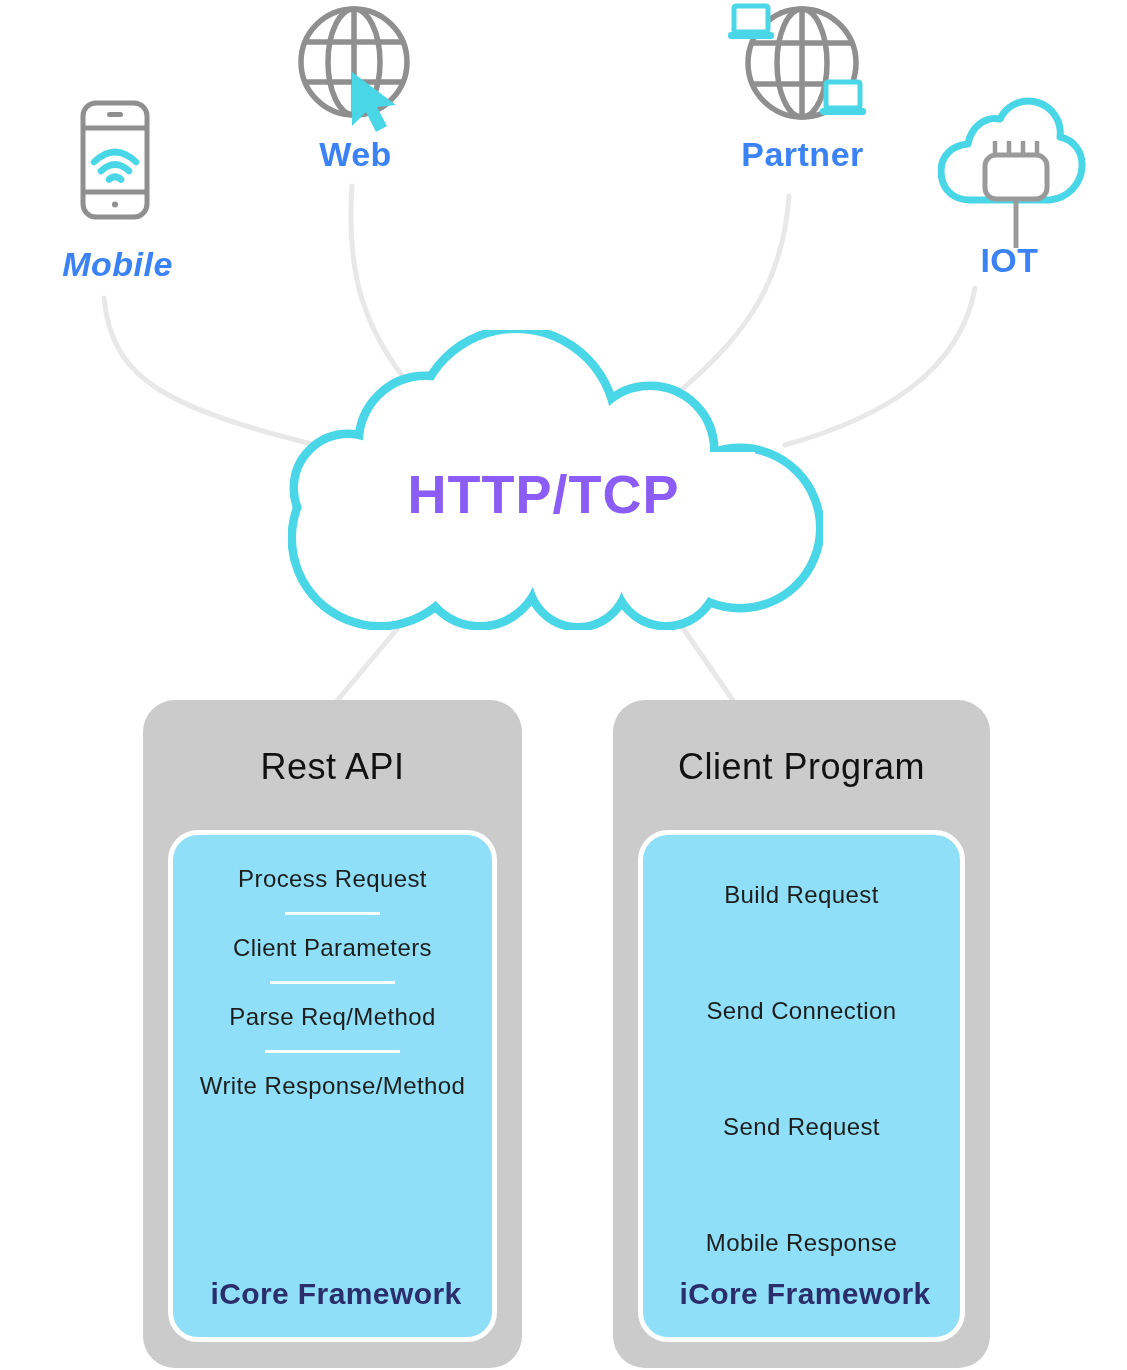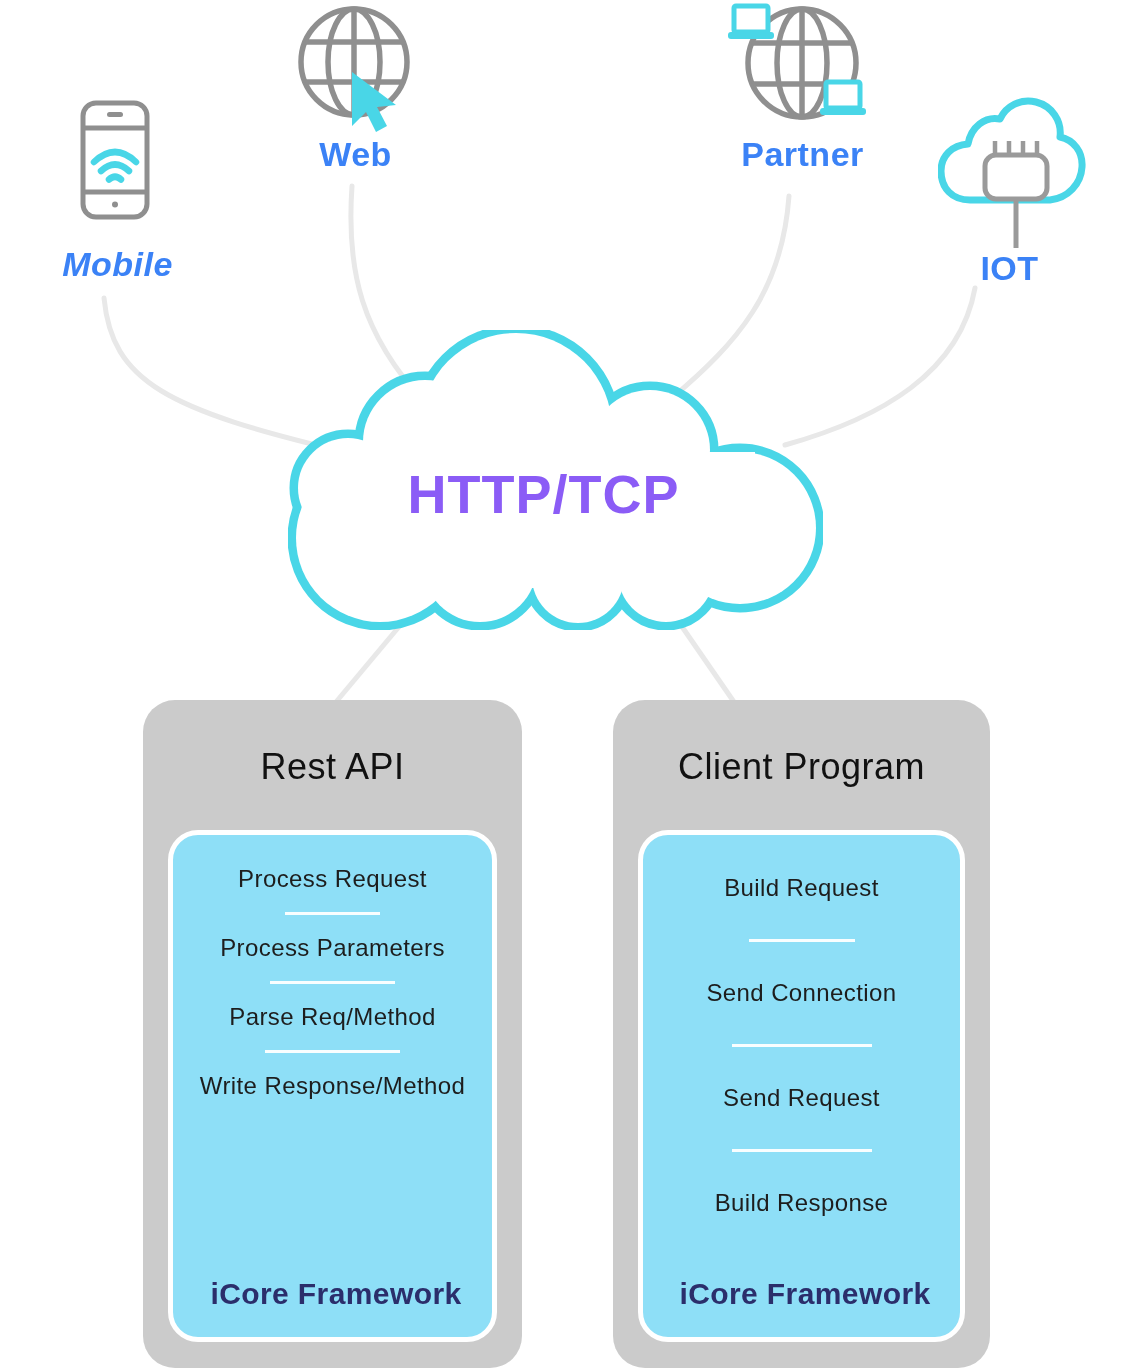--- a/index.html
+++ b/index.html
@@ -44,21 +44,21 @@
   }
   .item{
     font-size:24px;color:#1d1d1d;letter-spacing:.4px;
     text-align:center;line-height:1.5;
   }
   .divider{height:3px;background:#ffffff;border:0;opacity:.95;}
   .panel-rest .divider{margin:15px auto;}
   .panel-rest .d1{width:95px;}
   .panel-rest .d2{width:125px;}
   .panel-rest .d3{width:135px;}
-  .panel-client .item{margin:9px 0;}
+  .panel-client .item{margin:16px 0;}
   .panel-client .divider{margin:24px auto;}
   .panel-client .d1{width:106px;}
   .panel-client .d2{width:140px;}
   .panel-client .d3{width:140px;}
   .framework{
     margin-top:auto;font-weight:700;font-size:30px;color:#2b2e6b;
     letter-spacing:.4px;text-align:center;margin-left:7px;
   }
 </style>
 </head>
@@ -140,21 +140,21 @@
     <path d="M 32,104 C 14,104 3,92 3,75 C 3,60 14,49 30,48 C 33,31 47,20 62,23 C 68,10 83,2 98,6 C 114,10 124,25 122,41 C 136,44 145,56 144,71 C 143,88 130,102 112,104 Z" fill="#fff" stroke="#49d6e7" stroke-width="7" stroke-linejoin="round"></path>
     <g stroke="#9a9a9a" stroke-width="4.5">
       <line x1="57" y1="45" x2="57" y2="62"></line>
       <line x1="71" y1="45" x2="71" y2="62"></line>
       <line x1="85" y1="45" x2="85" y2="62"></line>
       <line x1="99" y1="45" x2="99" y2="62"></line>
     </g>
     <rect x="47" y="59" width="62" height="44" rx="11" fill="#fff" stroke="#9a9a9a" stroke-width="5"></rect>
     <line x1="78" y1="103" x2="78" y2="152" stroke="#9a9a9a" stroke-width="5"></line>
   </svg>
-  <div class="abs client-label" style="left:932px;top:249px;width:155px;">IOT</div>
+  <div class="abs client-label" style="left:932px;top:241px;width:155px;">IOT</div>
 
   <svg id="cloud" class="abs" width="535" height="300" viewBox="0 0 535 300">
     <g fill="none" stroke="#49d6e7" stroke-width="17">
       <circle cx="60" cy="158" r="50"></circle>
       <circle cx="92" cy="208" r="84"></circle>
       <circle cx="137" cy="112" r="62"></circle>
       <circle cx="228" cy="99" r="96"></circle>
       <circle cx="362" cy="120" r="60"></circle>
       <circle cx="452" cy="198" r="76"></circle>
       <circle cx="192" cy="235" r="57"></circle>
@@ -174,36 +174,36 @@
       <rect x="62" y="122" width="405" height="136"></rect>
     </g>
   </svg>
   <div id="cloud-label" class="abs">HTTP/TCP</div>
 
   <div class="abs panel panel-rest">
     <div class="panel-title">Rest API</div>
     <div class="inner-box">
       <div class="item">Process Request</div>
       <hr class="divider d1">
-      <div class="item" style="max-width:230px;">Process Parameters</div>
+      <div class="item" style="max-width:230px;">Client Parameters</div>
       <hr class="divider d2">
       <div class="item">Parse Req/Method</div>
       <hr class="divider d3">
       <div class="item" style="max-width:280px;">Write Response/Method</div>
       <div class="framework">iCore Framework</div>
     </div>
   </div>
 
   <div class="abs panel panel-client">
     <div class="panel-title">Client Program</div>
     <div class="inner-box">
       <div class="item">Build Request</div>
       <hr class="divider d1">
       <div class="item">Send Connection</div>
       <hr class="divider d2">
       <div class="item">Send Request</div>
       <hr class="divider d3">
-      <div class="item">Build Response</div>
+      <div class="item">Mobile Response</div>
       <div class="framework">iCore Framework</div>
     </div>
   </div>
 
 </div>
 
 </body></html>

